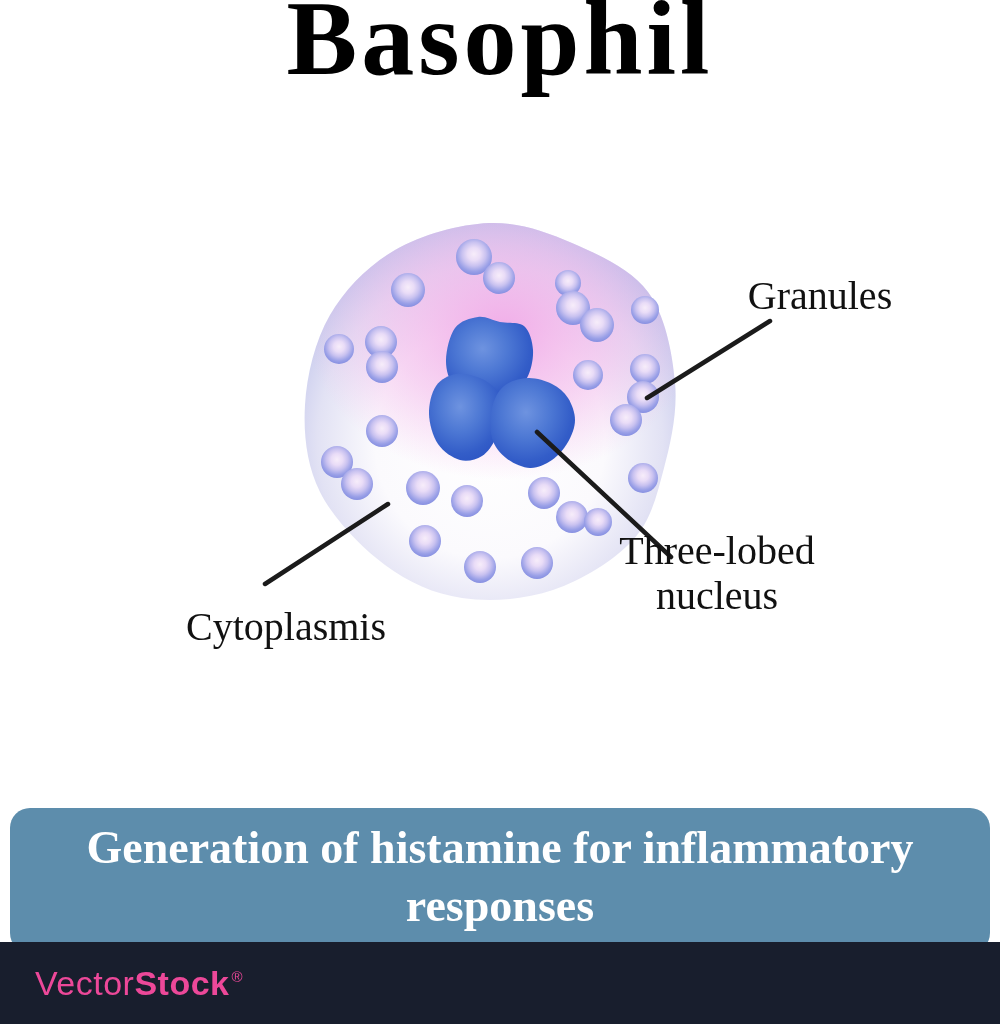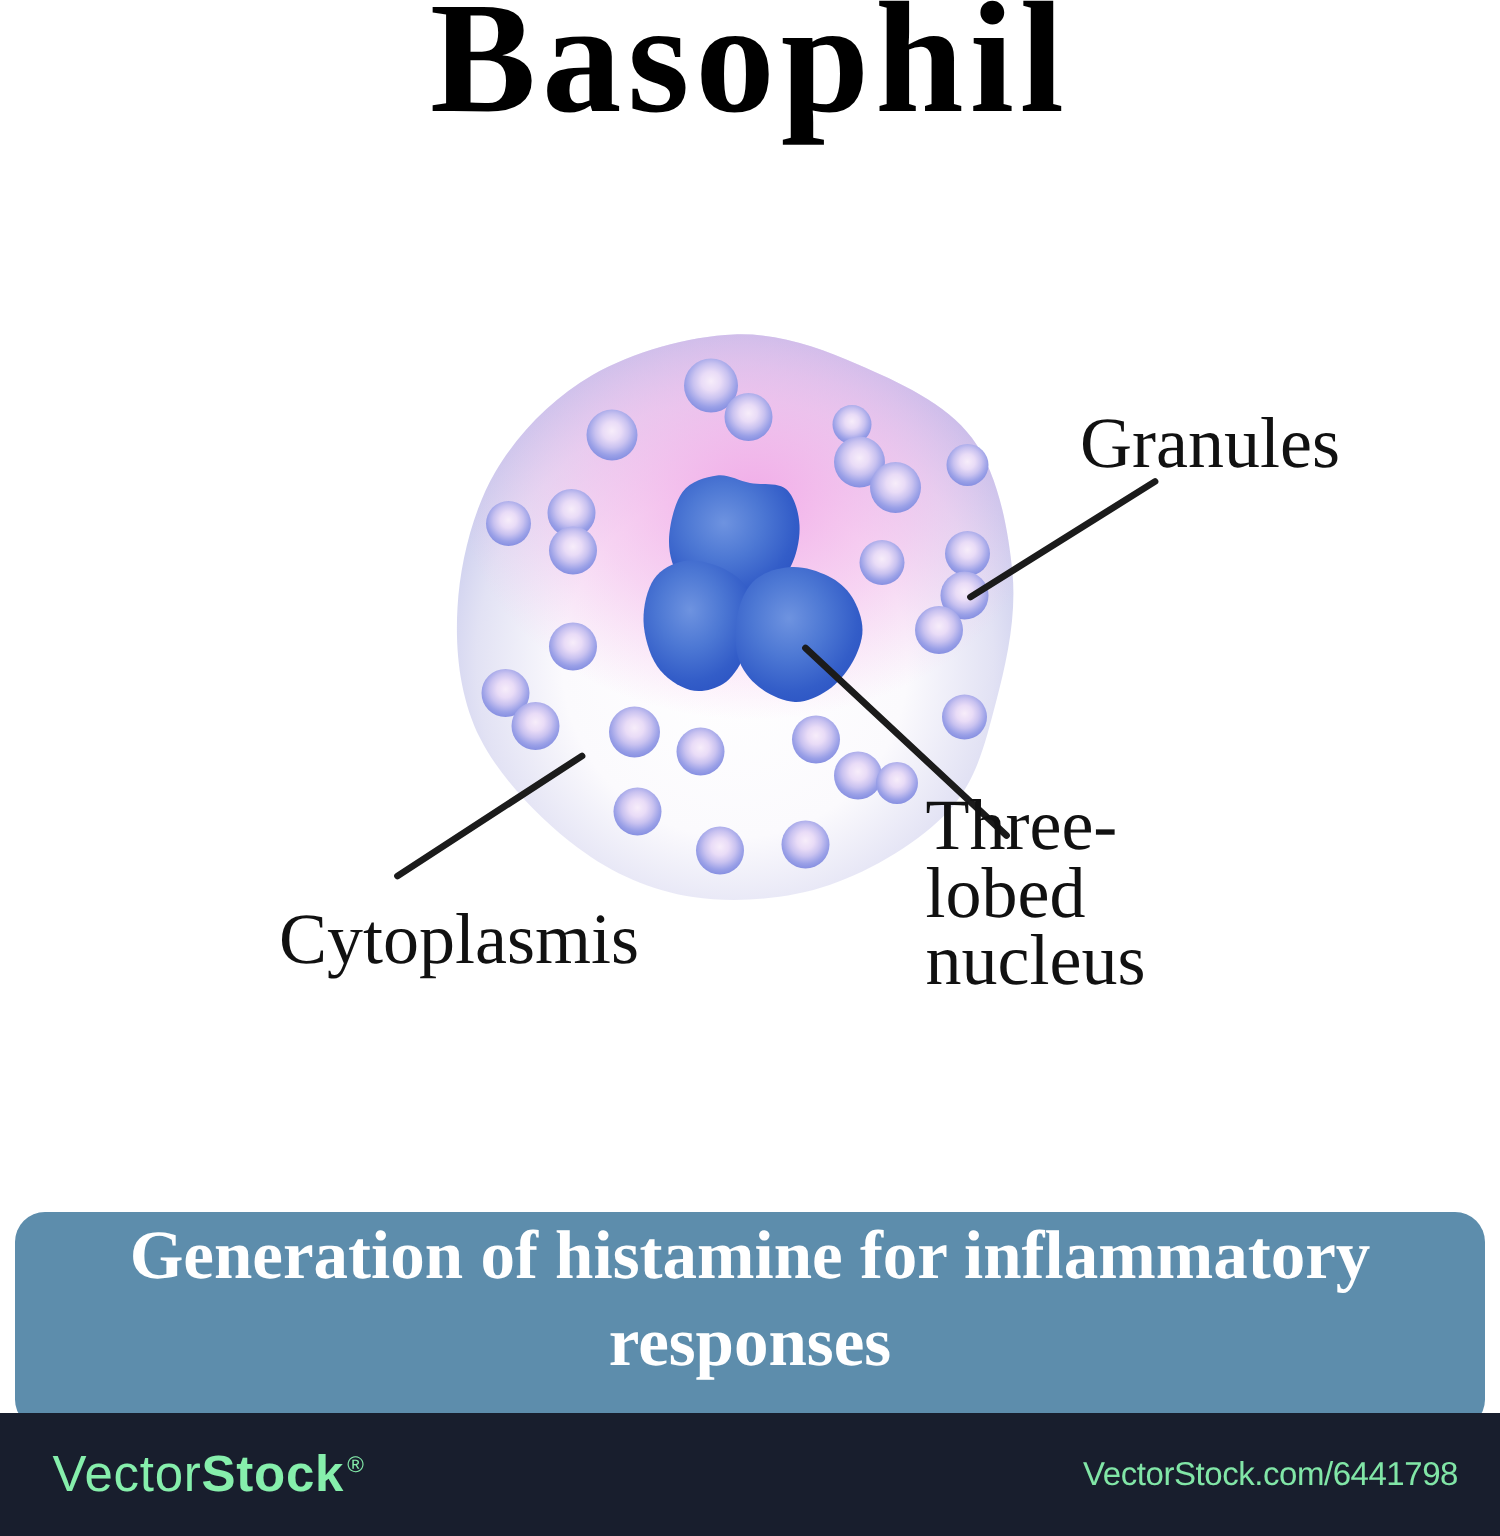--- a/index.html
+++ b/index.html
@@ -7,40 +7,40 @@
     width:1000px;height:1024px;position:relative;overflow:hidden;
     background:#ffffff;font-family:"Liberation Serif", serif;
   }
   .page-title{
     position:absolute;top:-19px;left:0;width:1000px;
     text-align:center;font-weight:bold;font-size:106px;line-height:1.1;
     letter-spacing:4px;color:#000;white-space:nowrap;
   }
   .cell-figure{position:absolute;left:0;top:0;z-index:1;}
   .diagram-label{
-    position:absolute;z-index:2;width:200px;text-align:left;
-    font-size:48px;line-height:40px;color:#111;
+    position:absolute;z-index:2;width:200px;text-align:center;
+    font-size:40px;line-height:40px;color:#111;
   }
   .label-granules{left:720px;top:276px;}
   .label-nucleus{left:617px;top:528px;line-height:45px;white-space:pre-line;}
   .label-cytoplasm{left:186px;top:607px;}
   .caption-banner{
     position:absolute;left:10px;top:808px;width:980px;height:145px;
     border-radius:20px;background:#5d8dac;z-index:2;
   }
   .caption-text{
-    text-align:center;white-space:pre-line;
+    padding-top:11px;text-align:center;white-space:pre-line;
     font-weight:bold;font-size:46px;line-height:58px;color:#ffffff;
   }
   .watermark-bar{
     position:absolute;left:0;top:942px;width:1000px;height:82px;
     background:#181e2d;z-index:3;display:flex;align-items:center;
     justify-content:space-between;box-sizing:border-box;
     padding:0 28px 0 35px;
-    font-family:"Liberation Sans", sans-serif;color:#86efac;
+    font-family:"Liberation Sans", sans-serif;color:#ec4899;
   }
   .brand-logo{font-size:34px;letter-spacing:0.5px;white-space:nowrap;}
   .brand-light{font-weight:400;}
   .brand-bold{font-weight:bold;}
   .registered-mark{font-size:15px;position:relative;top:-13px;margin-left:2px;}
   .credit-url{font-size:22px;letter-spacing:-0.3px;opacity:0.96;white-space:nowrap;}
 </style>
 </head>
 <body>
 
@@ -128,14 +128,13 @@
 nucleus</div>
 <div class="diagram-label label-cytoplasm">Cytoplasmis</div>
 
 <div class="caption-banner" style="background: rgb(93, 141, 172);">
   <div class="caption-text">Generation of histamine for inflammatory
 responses</div>
 </div>
 
 <div class="watermark-bar" style="background: rgb(24, 30, 45);">
   <div class="brand-logo"><span class="brand-light">Vector</span><span class="brand-bold">Stock</span><span class="registered-mark">®</span></div>
-  <div class="credit-url">VectorStock.com/6441798</div>
 </div>
 
 </body></html>

